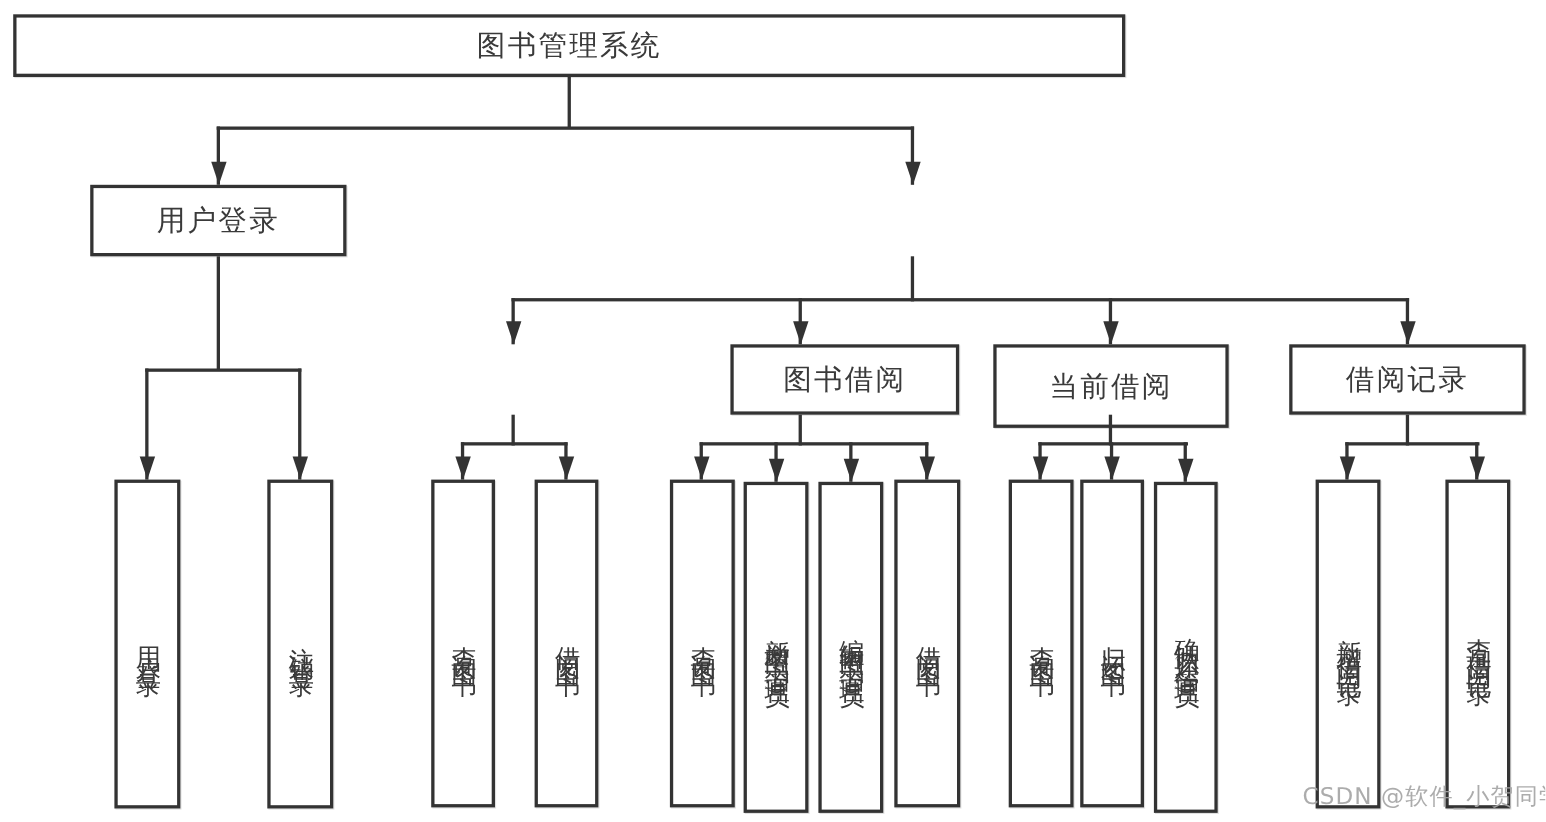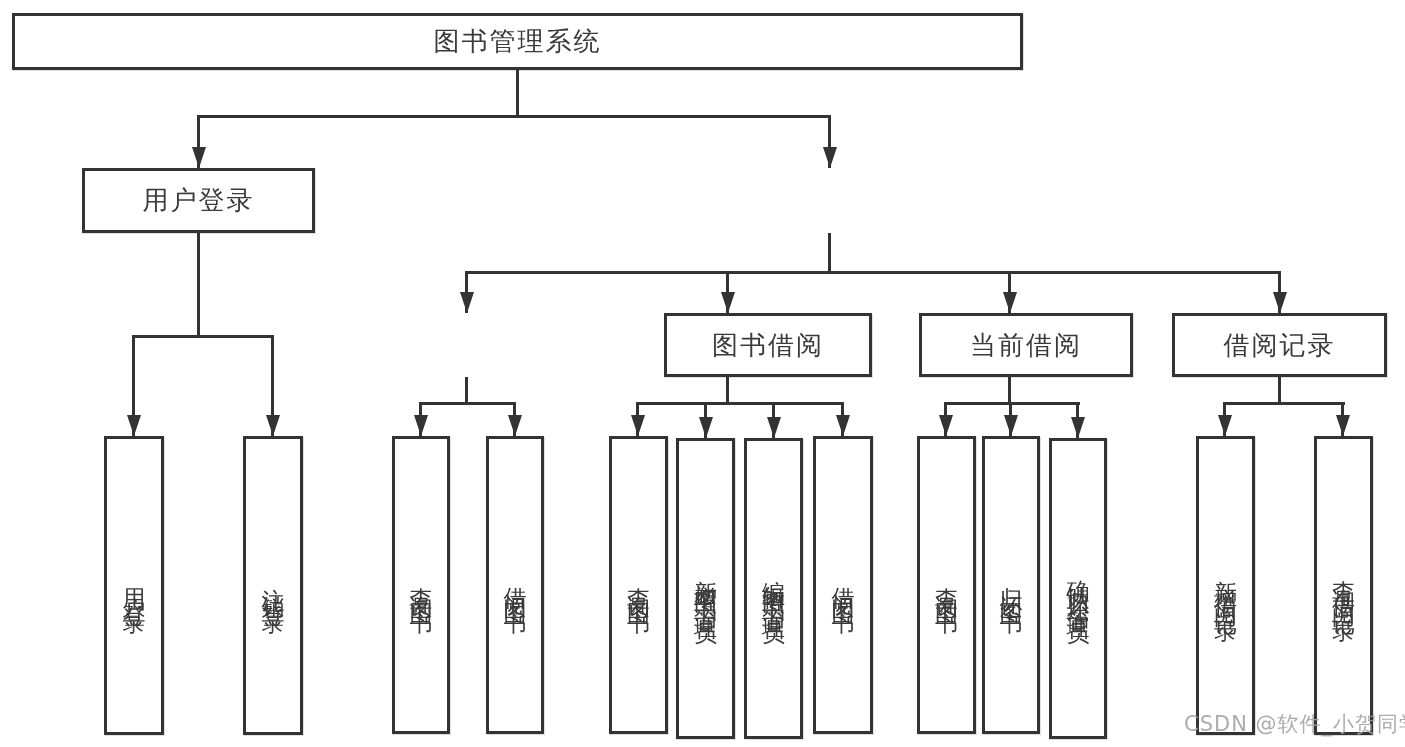--- a/index.html
+++ b/index.html
@@ -73,21 +73,21 @@
   <div class="node" style="left:82px;top:168px;width:233px;height:65px;">
     <span class="hlabel">用户登录</span>
   </div>
 
 
 
   <div class="node" style="left:624px;top:313px;width:208px;height:64px;margin-left:40px;">
     <span class="hlabel">图书借阅</span>
   </div>
 
-  <div class="node" style="left:903px;top:313px;width:214px;height:64px;margin-left:16px;">
+  <div class="node" style="left:903px;top:313px;width:214px;height:76px;">
     <span class="hlabel">当前借阅</span>
   </div>
 
   <div class="node" style="left:1172px;top:313px;width:215px;height:64px;">
     <span class="hlabel">借阅记录</span>
   </div>
 
   <div class="node" style="left:104px;top:436px;width:60px;height:299px;">
     <span class="vlabel">用户登录</span>
   </div>

